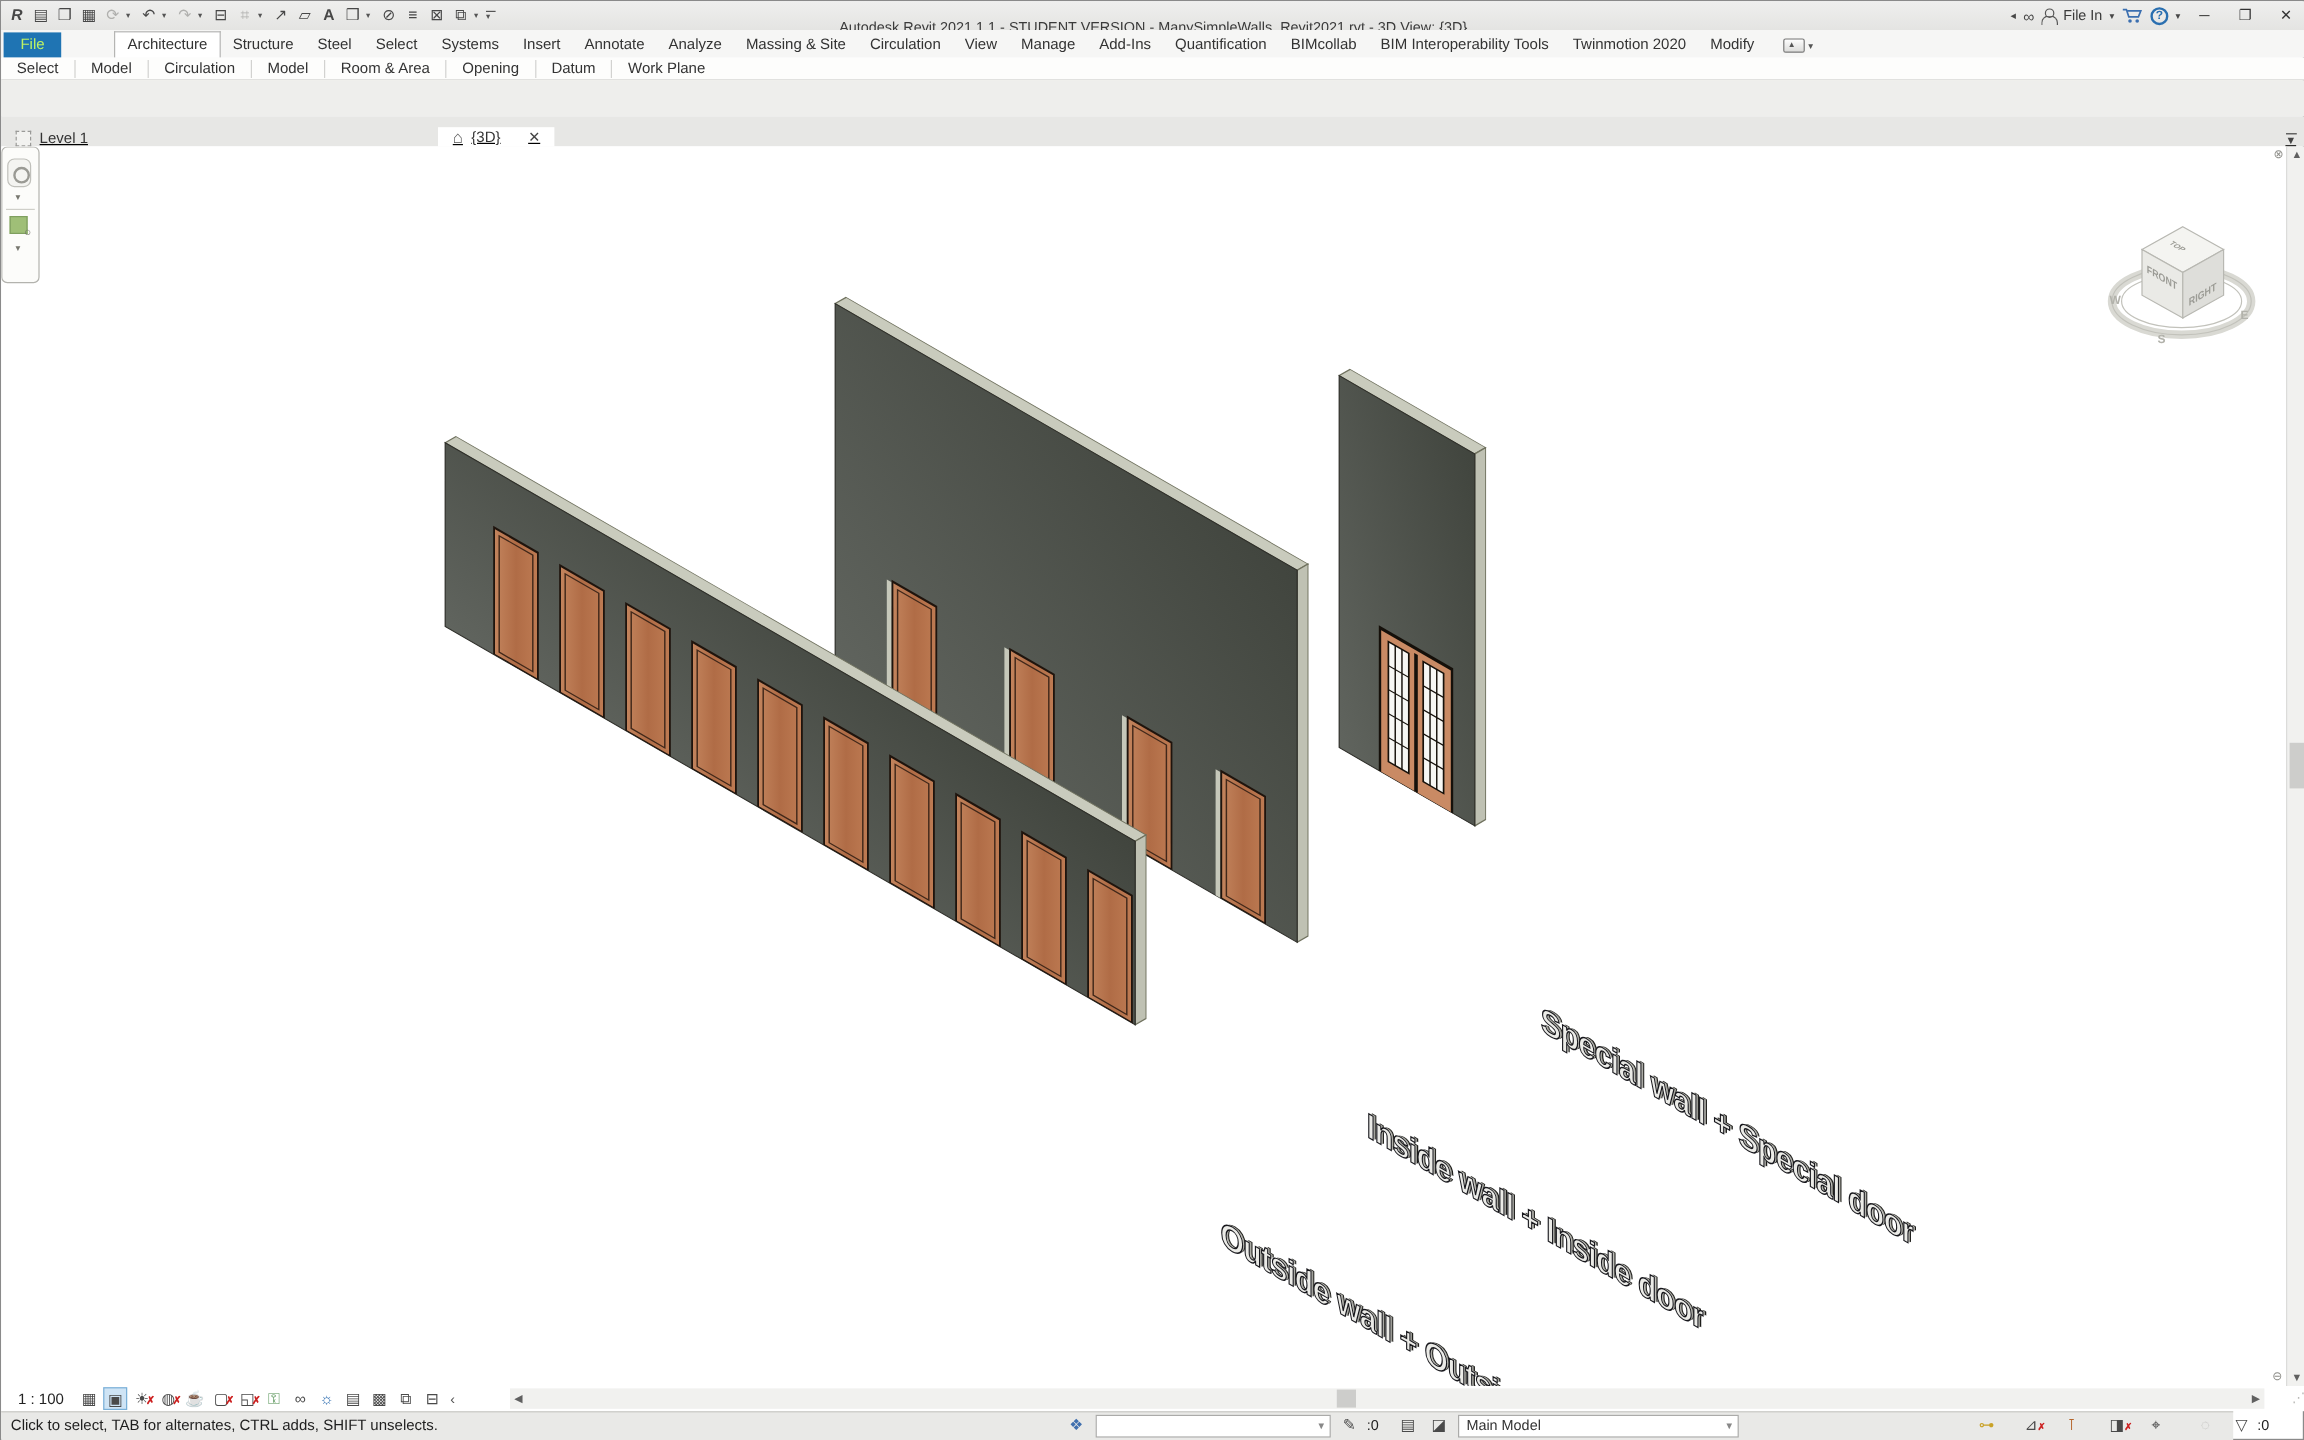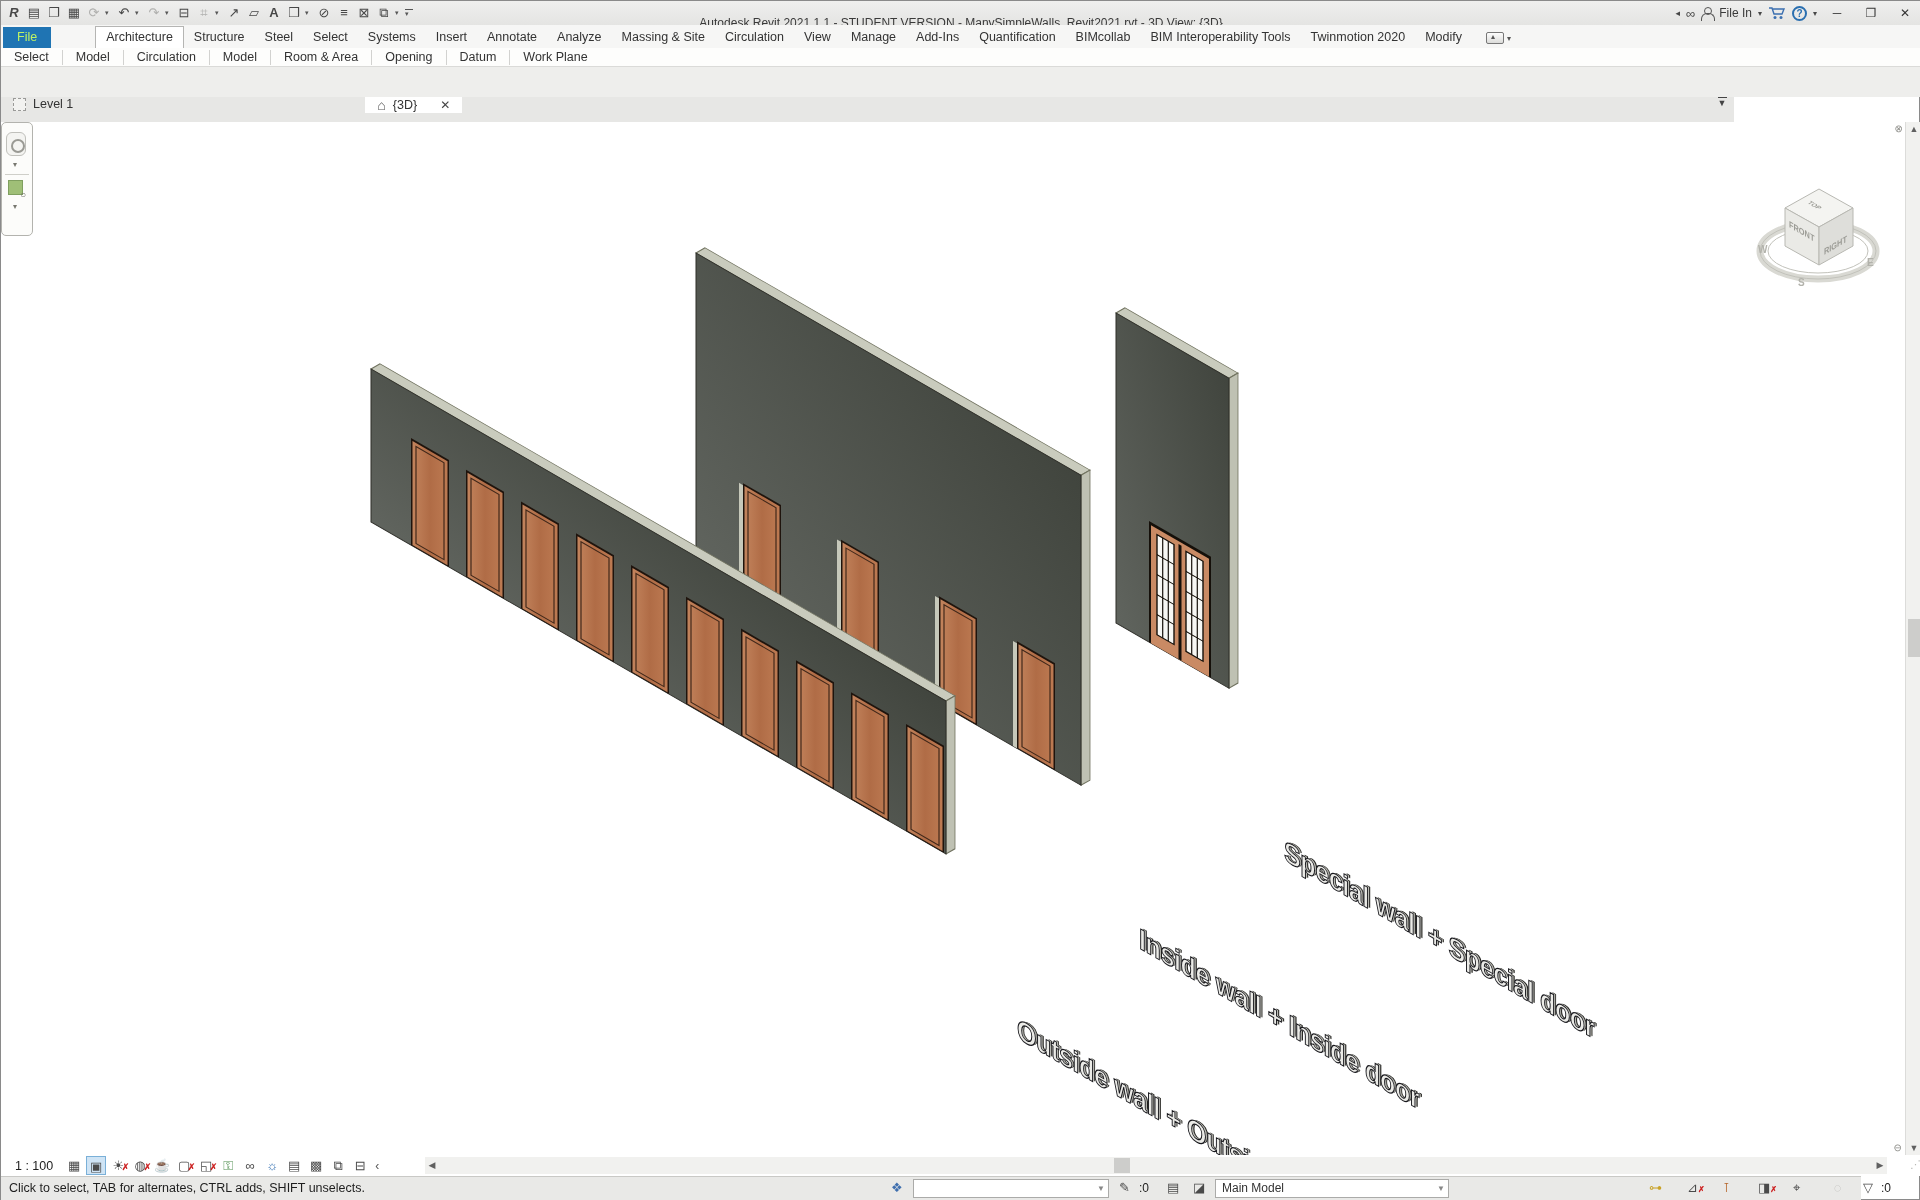--- a/index.html
+++ b/index.html
@@ -39,21 +39,21 @@
   .panel-toggle .pbox::after{ content:"▴"; position:absolute; left:4px; top:-1px; font-size:8px; color:#555;}
 
   
   #panel-row { left:0; top:47px; width:1920px; height:19px; background:#fdfdfc; border-bottom:1px solid #dadad8;
     display:flex; align-items:center; font-size:12.5px; color:#333; }
   .pitem { padding:0 13px; }
   .psep { width:1px; height:15px; background:#d2d2d0; }
   #ribbon-gap { left:0; top:66px; width:1920px; height:30px; background:#eeeeec; }
 
   
-  #viewtab-bar { left:0; top:96px; width:1733px; height:25px; background:#e7e7e5; display:flex; align-items:flex-start; }
+  #viewtab-bar { left:0; top:96px; width:1920px; height:25px; background:#e7e7e5; display:flex; align-items:flex-end;text-decoration:underline; }
   .vtab { display:flex; align-items:center; gap:7px; padding:0 12px; font-size:12.5px; color:#333; }
   .vtab.active { background:#fff; }
   .plan-ico { display:inline-block; width:13px; height:13px; border:1.4px dashed #9a9a98; background:#f2f2f0; }
   .home-ico { font-size:14px; color:#555; }
   .vclose { font-size:12px; color:#444; margin-left:16px; }
   .vtab-overflow { margin-left:auto; width:24px; text-align:center; font-size:9px; color:#444;
      display:flex; flex-direction:column; justify-content:center; }
   .vtab-overflow b { border-top:1.5px solid #444; width:9px; margin:0 auto; line-height:5px;}
 
   

